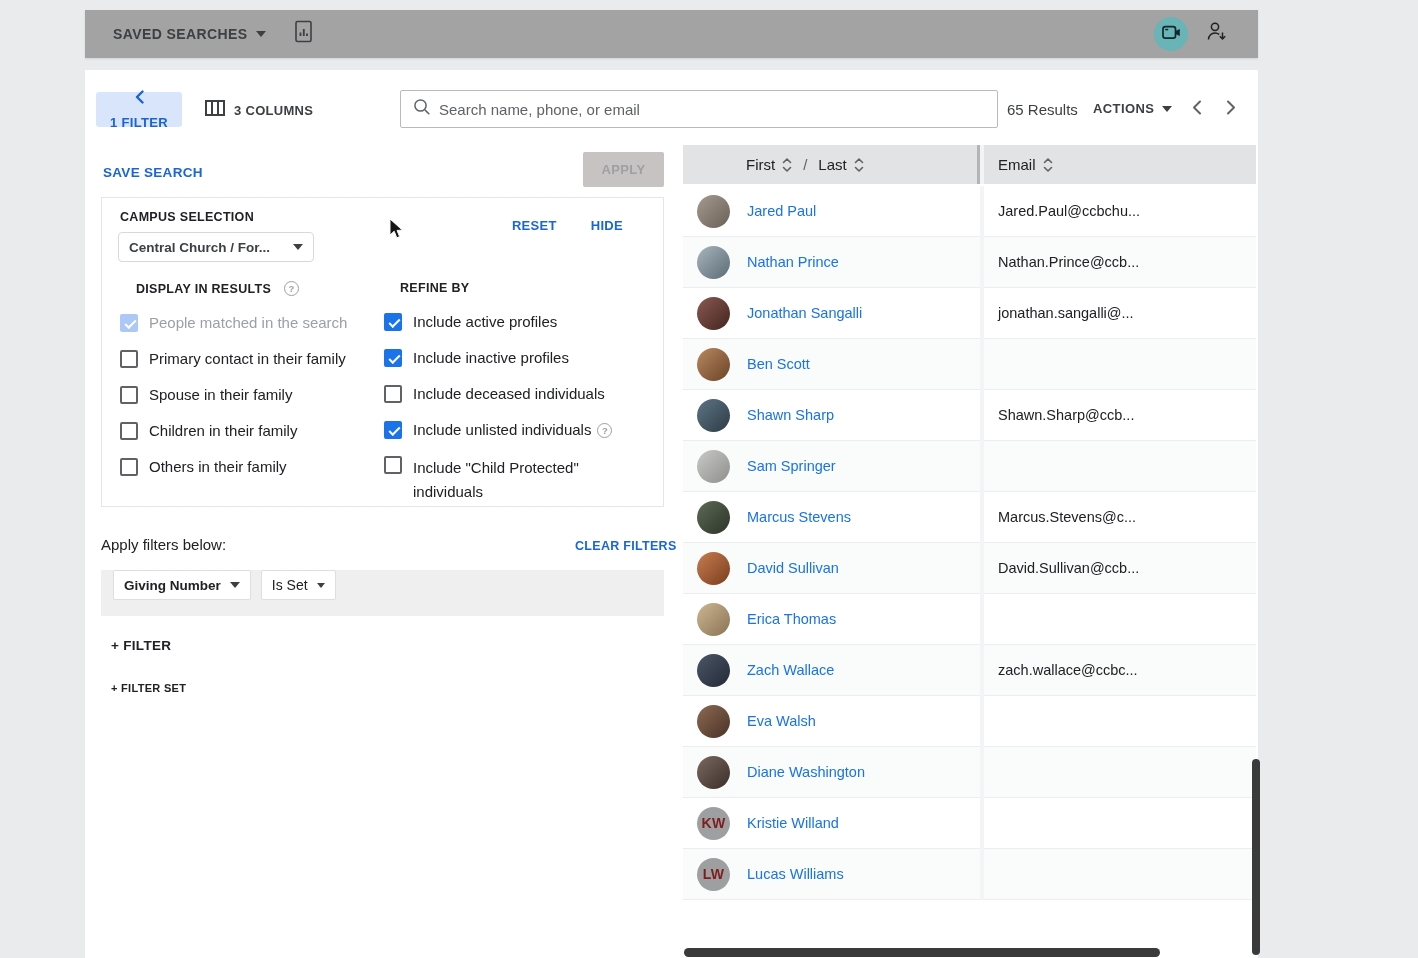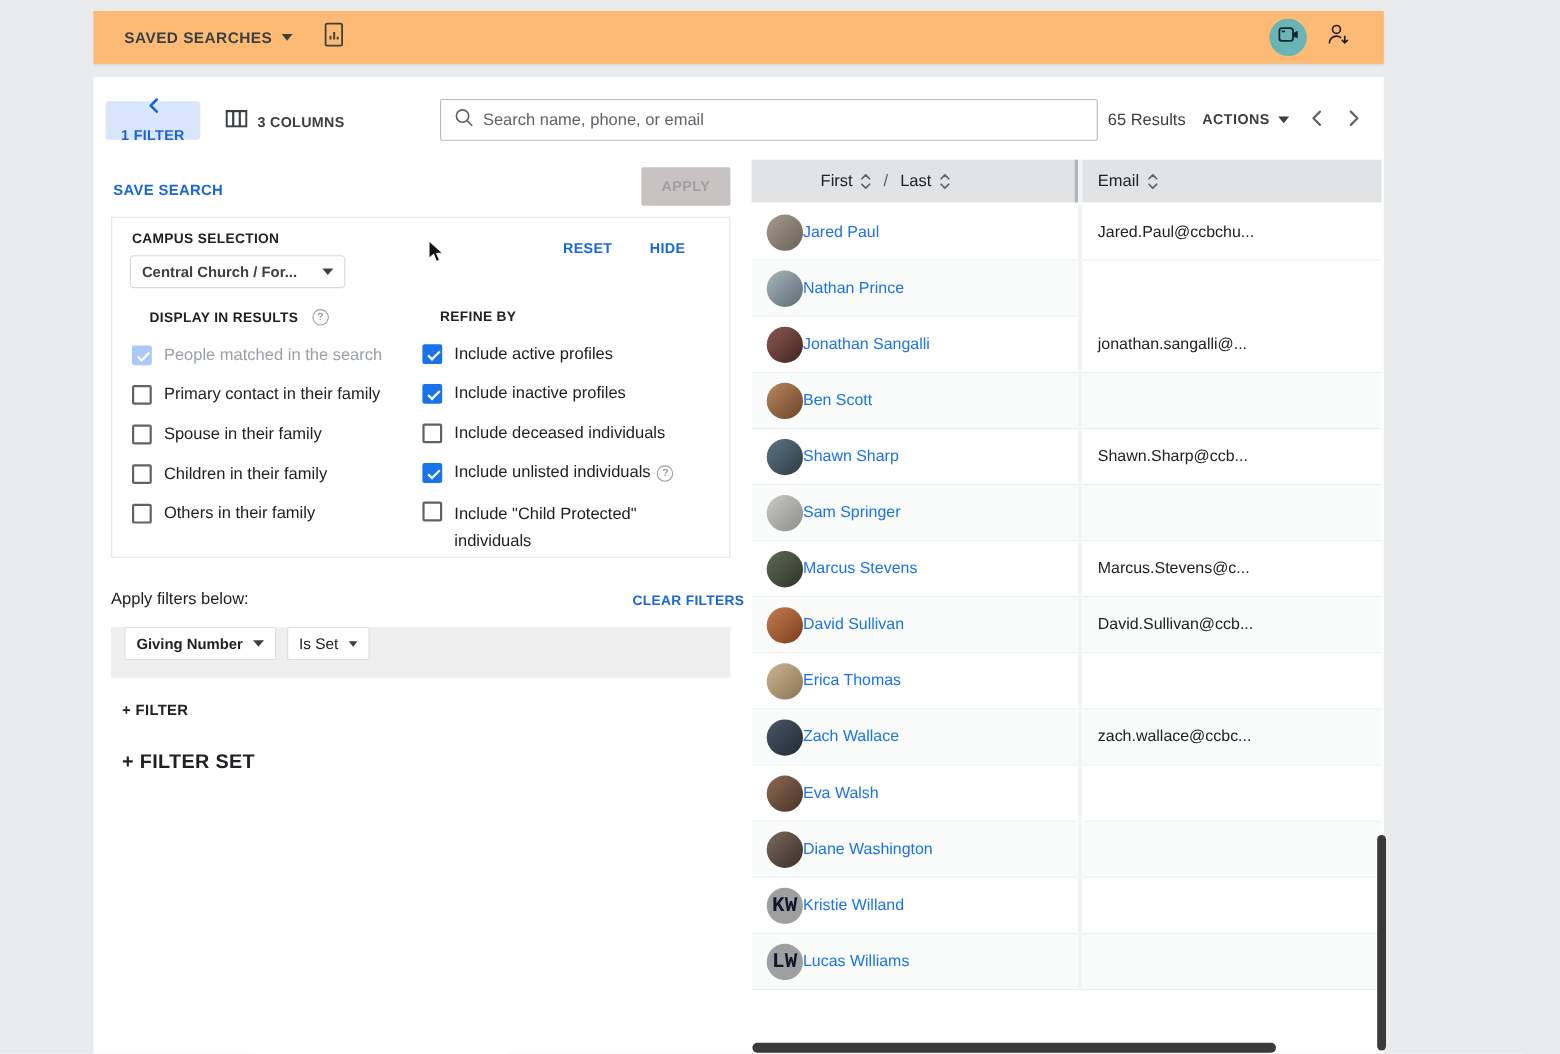--- a/index.html
+++ b/index.html
@@ -2,21 +2,21 @@
 <html><head>
 <meta charset="utf-8">
 <style>
   * { margin:0; padding:0; box-sizing:border-box; }
   html,body { width:1418px; height:958px; }
   body { font-family:"Liberation Sans", sans-serif; background:#e9ebed; position:relative; overflow:hidden; color:#202124; }
 
   .canvas { position:absolute; left:0; top:0; width:1418px; height:958px; }
 
   
-  .topbar { position:absolute; left:85px; top:10px; width:1173px; height:48px; background:#fdba74;
+  .topbar { position:absolute; left:85px; top:10px; width:1173px; height:48px; background:#a3a3a3;
             box-shadow:0 1px 2px rgba(0,0,0,.10); display:flex; align-items:center; }
   .saved-searches { display:flex; align-items:center; gap:9px; margin-left:28px; cursor:pointer; }
   .saved-searches .lbl { font-size:14px; font-weight:bold; letter-spacing:.4px; color:#3c4043; }
   .caret { width:0; height:0; border-left:5px solid transparent; border-right:5px solid transparent;
            border-top:6px solid #3c4043; display:inline-block; }
   .report-btn { margin-left:28px; display:flex; align-items:center; cursor:pointer; }
   .topbar-right { margin-left:auto; display:flex; align-items:center; gap:16px; margin-right:28px; }
   .video-btn { width:34px; height:34px; border-radius:50%; display:flex; align-items:center; justify-content:center; cursor:pointer; }
   .person-btn { display:flex; align-items:center; cursor:pointer; }
 
@@ -69,41 +69,41 @@
                align-items:center; justify-content:center; font-size:9.5px; color:#9aa0a6; font-weight:bold; vertical-align:1px; margin-left:6px; }
 
   .apply-filters-label { position:absolute; left:16px; top:466px; font-size:15px; color:#202124; }
   .clear-filters { position:absolute; left:490px; top:469px; font-size:12.5px; }
   .filter-row-box { position:absolute; left:16px; top:500px; width:563px; height:46px; background:#efeff0; display:flex; padding-left:12px; gap:10px; }
   .dd-chip { height:30px; background:#fff; border:1px solid #dcdee0; border-radius:2px; display:flex; align-items:center; gap:9px; padding:0 10px; cursor:pointer; }
   .dd-chip .val { font-size:13.5px; font-weight:bold; color:#202124; }
   .dd-chip.light .val { font-weight:normal; font-size:14px; }
   .dd-chip .caret { border-top-color:#3c4043; }
   .add-filter { position:absolute; left:26px; top:568px; font-size:13.5px; font-weight:bold; letter-spacing:.3px; color:#202124; cursor:pointer; }
-  .add-filter-set { position:absolute; left:26px; top:612px; font-size:18px; font-weight:bold; letter-spacing:.3px; color:#202124; cursor:pointer; }
+  .add-filter-set { position:absolute; left:26px; top:612px; font-size:11px; font-weight:bold; letter-spacing:.3px; color:#202124; cursor:pointer; }
 
   
   .tbl { position:absolute; left:598px; top:75px; width:573px; height:813px; overflow:hidden; }
   .thead { display:flex; height:39px; }
   .hcell { background:#e2e3e5; display:flex; align-items:center; font-size:15px; color:#202124; }
   .hcell.name { width:297px; padding-left:63px; gap:7px; position:relative; }
   .hcell.name::after { content:""; position:absolute; right:0; top:0; bottom:0; width:3px; background:#b3b6b8; }
   .hspacer { width:4px; background:#f3f4f5; }
   .hcell.email { width:272px; padding-left:14px; gap:7px; }
   .hsep { color:#5f6368; margin:0 4px; }
   .sort-icon { display:inline-flex; }
   .tbody { margin-top:2px; }
   .trow { display:flex; height:51px; }
-  .cell-name { width:297px; display:flex; align-items:center; padding-left:14px; border-bottom:1px solid #ebedee; background:#fff; }
+  .cell-name { width:297px; display:flex; align-items:center; padding-left:14px; gap:17px; border-bottom:1px solid #ebedee; background:#fff; }
   .rspacer { width:4px; background:#f3f4f5; }
   .cell-email { width:272px; display:flex; align-items:center; padding-left:14px; font-size:14.5px; color:#202124;
                 border-bottom:1px solid #ebedee; background:#fff; }
   .trow:nth-child(even) .cell-name, .trow:nth-child(even) .cell-email { background:#fafbfb; }
   .avatar { width:33px; height:33px; border-radius:50%; flex:none; display:flex; align-items:center; justify-content:center;
-            color:#0f172a; font-size:19px; font-weight:bold; letter-spacing:.3px; cursor:pointer;font-family:Liberation Mono, monospace; }
+            color:#7f1d1d; font-size:14px; font-weight:bold; letter-spacing:.3px; cursor:pointer; }
   .plink { color:#1a73e8; font-size:14.5px; cursor:pointer; text-decoration:none; }
 
   
   .hscrollbar { position:absolute; left:684px; top:948px; width:476px; height:9px; background:#3a3a3a; border-radius:5px; }
   .vscrollbar { position:absolute; left:1252px; top:759px; width:8px; height:196px; background:#3a3a3a; border-radius:4px; }
 
   .cursor { position:absolute; left:388px; top:218px; pointer-events:none; }
 </style>
 </head>
 <body>
@@ -322,20 +322,21 @@
           </div>
           <div class="rspacer"></div>
           <div class="cell-email">Jared.Paul@ccbchu...</div>
         </div>
         <div class="trow">
           <div class="cell-name">
             <span class="avatar" style="background: linear-gradient(135deg, rgb(168, 182, 189), rgb(91, 107, 116));"></span>
             <a class="plink">Nathan Prince</a>
           </div>
           <div class="rspacer"></div>
+          <div class="cell-email">Nathan.Prince@ccb...</div>
         </div>
         <div class="trow">
           <div class="cell-name">
             <span class="avatar" style="background: linear-gradient(135deg, rgb(138, 90, 82), rgb(67, 36, 31));"></span>
             <a class="plink">Jonathan Sangalli</a>
           </div>
           <div class="rspacer"></div>
           <div class="cell-email">jonathan.sangalli@...</div>
         </div>
         <div class="trow">

